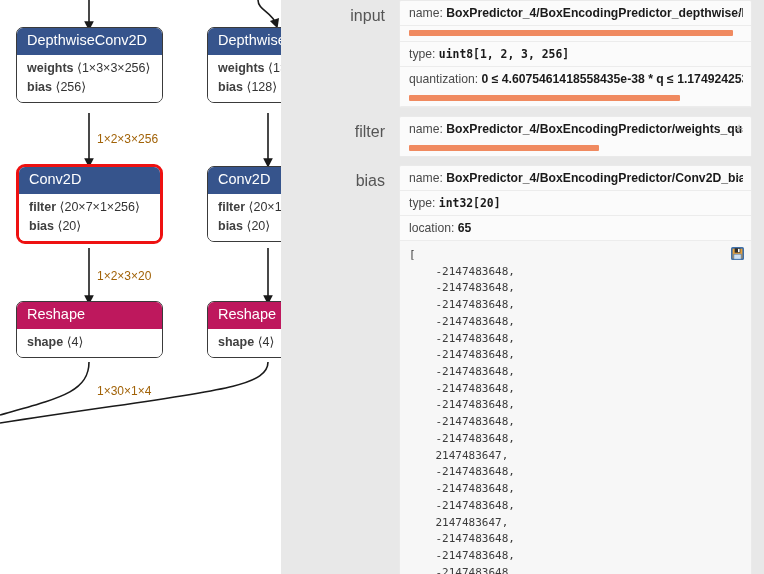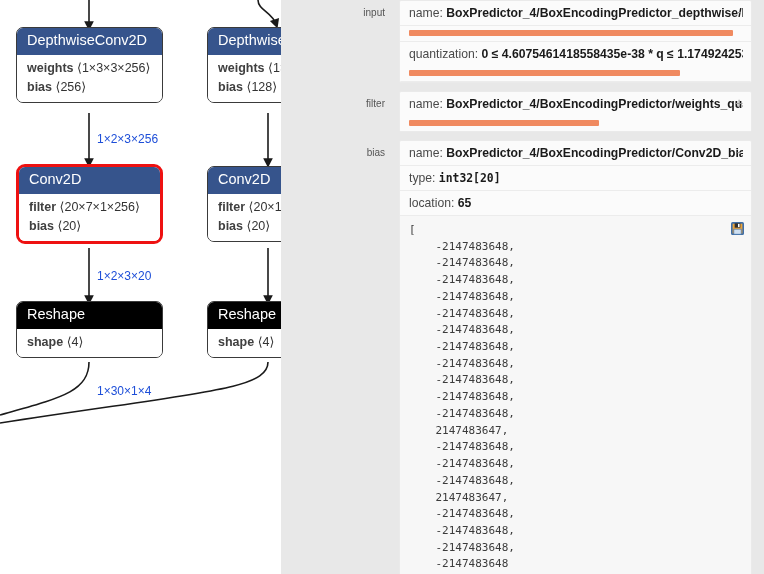--- a/index.html
+++ b/index.html
@@ -35,38 +35,38 @@
     border-radius: 9px;
   }
   .node-header {
     color: #ffffff;
     font-size: 14.5px;
     padding: 5px 10px 6px 10px;
     line-height: 1.1;
     white-space: nowrap;
   }
   .node-header.blue  { background: #36548c; }
-  .node-header.brown { background: #000000; }
+  .node-header.brown { background: #be185d; }
   .node-body {
     background: #ffffff;
     padding: 4px 10px 5px 10px;
   }
   .attr {
     font-size: 12.5px;
     color: #222222;
     white-space: nowrap;
     line-height: 1.52;
   }
   .attr b { font-weight: bold; color: #404040; }
   .attr span.val { color: #333333; font-weight: normal; }
 
   .edge-label {
     position: absolute;
     font-size: 12px;
-    color: #1d4ed8;
+    color: #a16207;
     white-space: nowrap;
   }
 
   
   #sidebar {
     flex: 1 1 auto;
     height: 574px;
     background: #e8e8e8;
     overflow: hidden;
     position: relative;
@@ -76,21 +76,21 @@
     display: flex;
     align-items: flex-start;
     margin-bottom: 8px;
   }
   .section-label {
     width: 118px;
     flex: 0 0 118px;
     text-align: right;
     padding-right: 14px;
     padding-top: 7px;
-    font-size: 10px;
+    font-size: 16px;
     color: #555555;
   }
   .card {
     flex: 1 1 auto;
     margin-right: 12px;
     background: #fbfbfb;
     border: 1px solid #eaeaea;
     border-radius: 2px;
     overflow: hidden;
   }
@@ -270,20 +270,23 @@
           <span class="row-text"><span>name: </span><b>BoxPredictor_4/BoxEncodingPredictor_depthwise/Rel</b></span>
           <span class="toggle">-</span>
         </div>
 
         <div class="barrow">
           <div class="bar-track">
             <div class="bar-fill" style="width:97%"></div>
           </div>
         </div>
 
+        <div class="row">
+          <span class="row-text"><span>type: </span><span class="mono">uint8[1, 2, 3, 256]</span></span>
+        </div>
 
         <div class="row" style="border-bottom:none;">
           <span class="row-text"><span>quantization: </span><b>0 ≤ 4.6075461418558435e-38 * q ≤ 1.174924253281</b></span>
         </div>
 
         <div class="barrow">
           <div class="bar-track">
             <div class="bar-fill" style="width:81%"></div>
           </div>
         </div>

